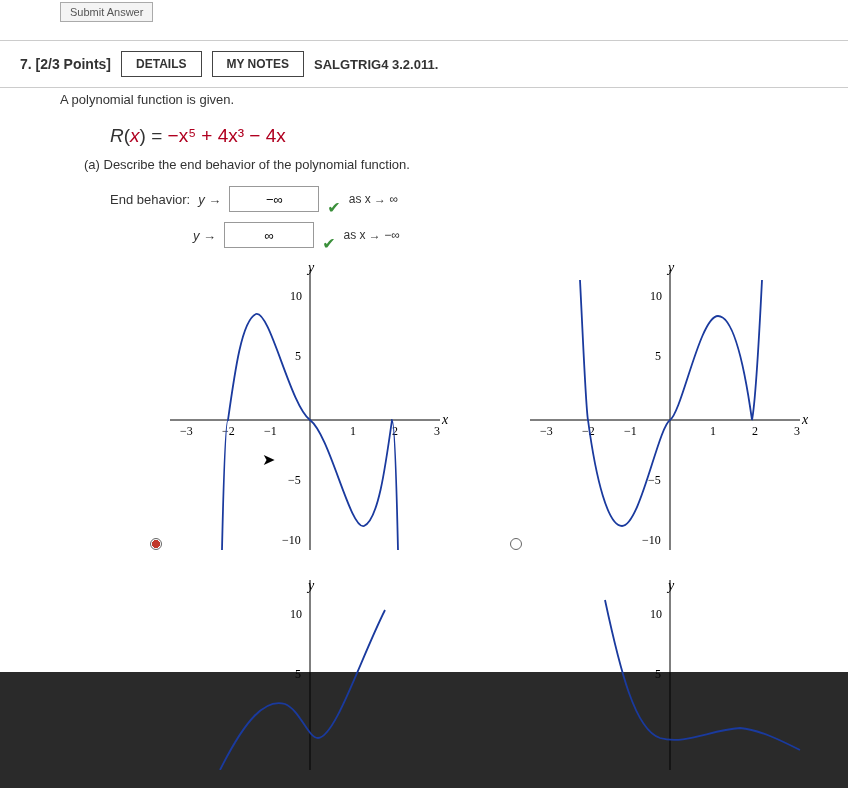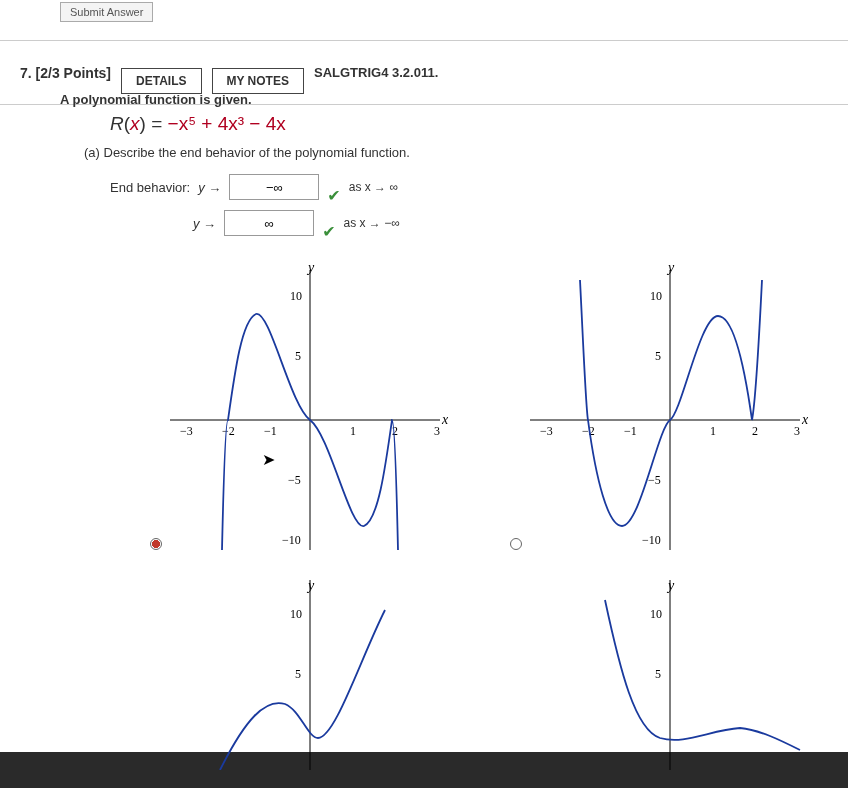--- a/index.html
+++ b/index.html
@@ -10,21 +10,21 @@
     height: 788px;
     overflow: hidden;
     position: relative;
   }
   .page {
     background: #fff;
     position: absolute;
     left: 0;
     top: 0;
     width: 848px;
-    height: 752px;
+    height: 672px;
   }
   .submit-btn {
     position: absolute;
     left: 60px;
     top: 2px;
     padding: 3px 9px;
     border: 1px solid #aaa;
     background: #f4f4f4;
     font-size: 11px;
     color: #555;
@@ -45,32 +45,31 @@
   }
   .q-num { font-size: 14px; font-weight: bold; color: #333; }
   .outline-btn {
     padding: 5px 14px;
     border: 1.5px solid #444;
     background: #fff;
     font-size: 12px;
     font-weight: bold;
     color: #333;
     cursor: pointer;
-    margin-top: 17px;
   }
   .q-ref { font-size: 13px; font-weight: bold; color: #333; margin-left: 0; }
   .content {
     position: absolute;
     left: 60px;
     top: 92px;
     width: 780px;
     color: #333;
     font-size: 13px;
   }
-  .intro { margin-bottom: 6px; font-weight: bold; }
+  .intro { margin-bottom: 18px; }
   .formula { margin-left: 50px; margin-bottom: 10px; font-size: 19px; }
   .formula .fn { font-style: italic; }
   .formula .var { font-style: italic; color: #b00020; }
   .formula .coef { color: #b00020; }
   .part-a { margin-left: 24px; margin-bottom: 14px; }
   .eb-row { display:flex; align-items:center; gap:8px; margin: 10px 0 10px 50px; }
   .eb-label { color:#333; font-size:13px;text-align:center; }
   .eb-y { font-style: italic; }
   .eb-input {
     width: 90px; height: 26px; border:1px solid #999; background:#fff;

